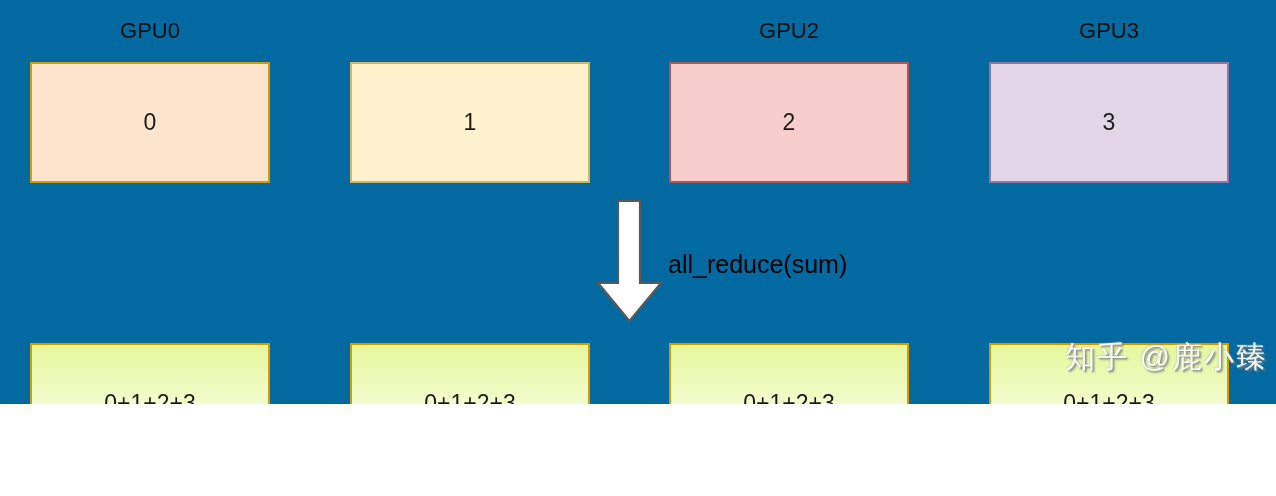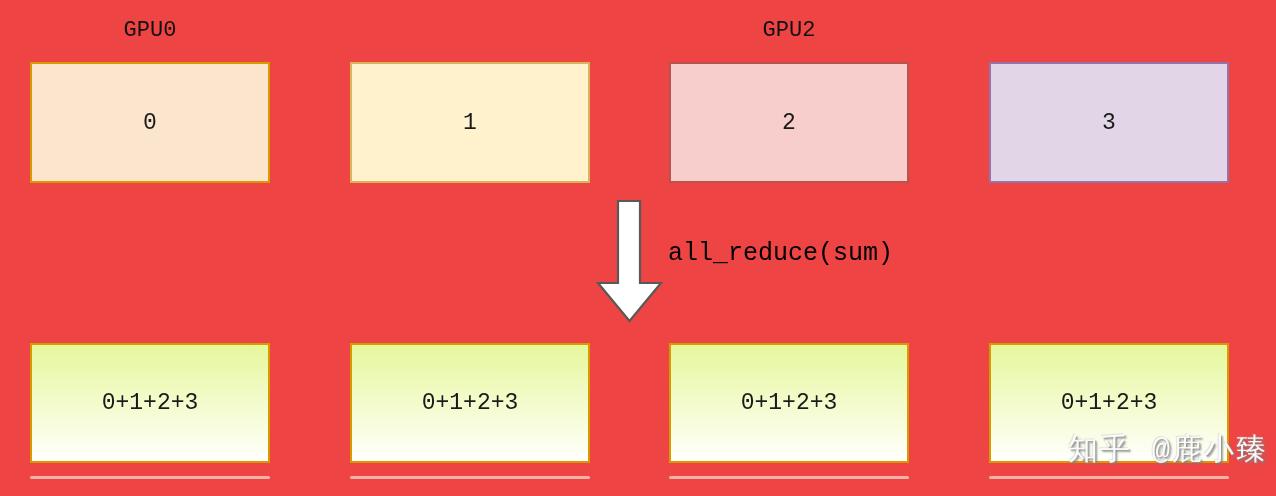--- a/index.html
+++ b/index.html
@@ -3,24 +3,24 @@
 <meta charset="utf-8">
 <style>
   html, body {
     margin: 0;
     padding: 0;
     background: #ffffff;
   }
   .canvas {
     position: relative;
     width: 1276px;
-    height: 496px;
-    background: #ef4444;
+    height: 404px;
+    background: #0369a1;
     overflow: hidden;
-    font-family: Liberation Mono, monospace;
+    font-family: Liberation Sans, sans-serif;
   }
   
   .col0 { left: 30px; }
   .col1 { left: 350px; }
   .col2 { left: 669px; }
   .col3 { left: 989px; }
 
   .gpu-label {
     position: absolute;
     top: 18px;
@@ -66,21 +66,21 @@
   .arrow-svg {
     position: absolute;
     left: 590px;
     top: 197px;
     width: 80px;
     height: 130px;
   }
   .op-label {
     position: absolute;
     left: 668px;
-    top: 240px;
+    top: 250px;
     font-size: 25px;
     line-height: 28px;
     color: #000000;
     white-space: nowrap;
   }
   .watermark {
     position: absolute;
     right: 8px;
     bottom: 26px;
     font-size: 30px;
@@ -94,20 +94,21 @@
     pointer-events: none;
   }
 </style>
 </head>
 <body>
 
 <div class="canvas">
 
   <div class="gpu-label col0">GPU0</div>
   <div class="gpu-label col2">GPU2</div>
+  <div class="gpu-label col3">GPU3</div>
 
   <div class="box top-row col0" style="--fill: #FCE5CD; --border: #D79B00;">
     <span>0</span>
   </div>
   <div class="box top-row col1" style="--fill: #FFF2CC; --border: #D6B656;">
     <span>1</span>
   </div>
   <div class="box top-row col2" style="--fill: #F8CECC; --border: #B85450;">
     <span>2</span>
   </div>

